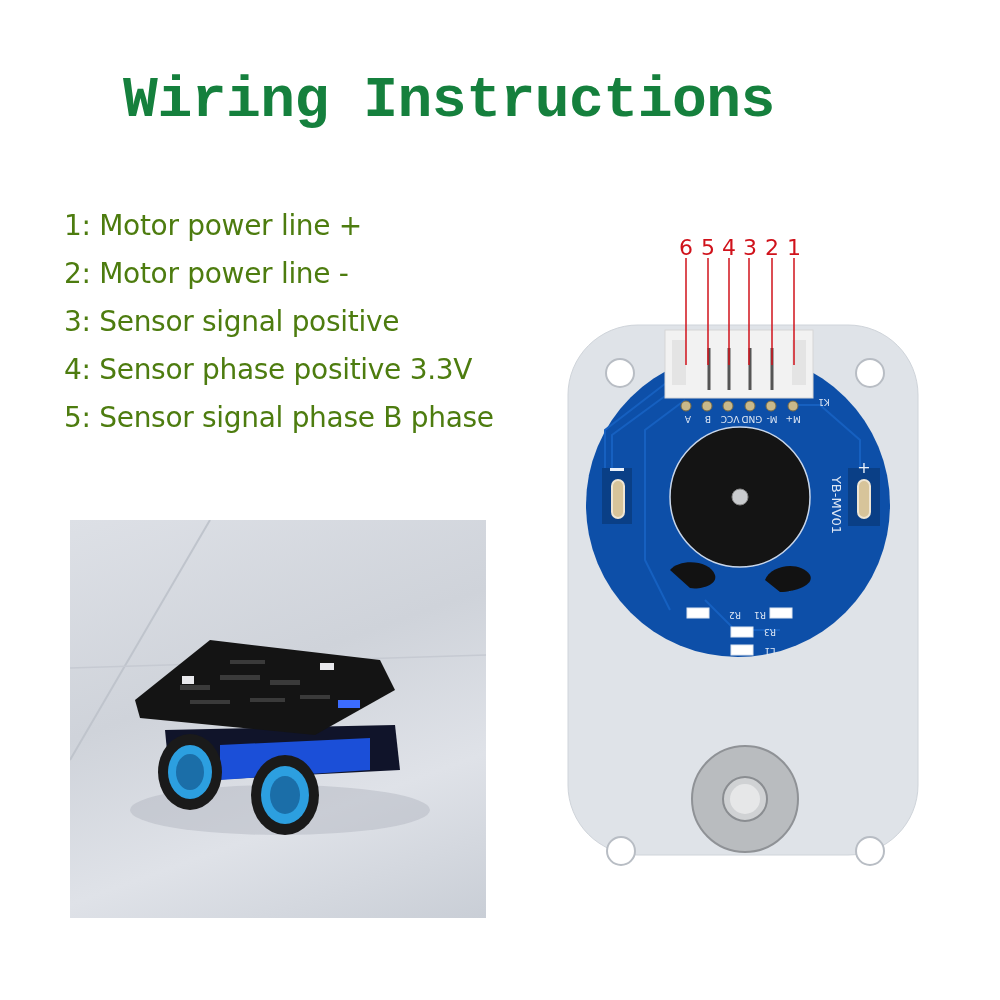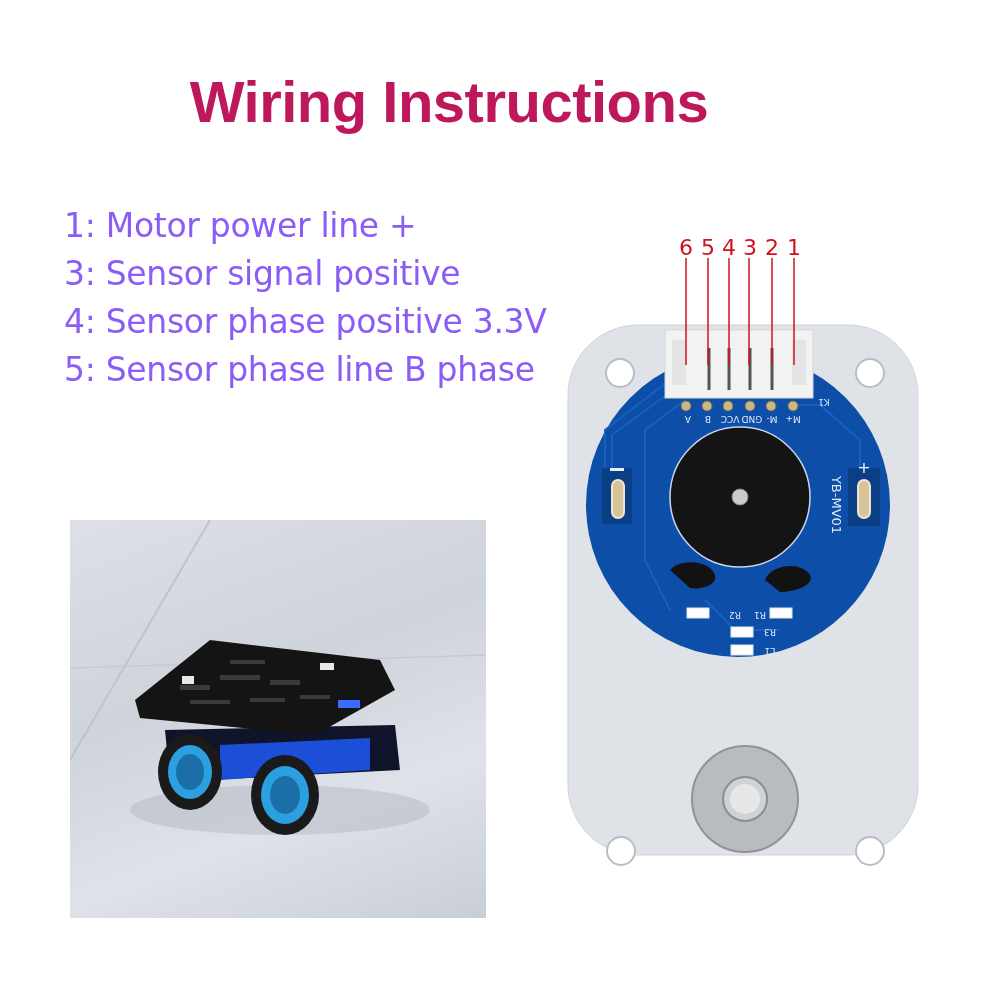--- a/index.html
+++ b/index.html
@@ -1,43 +1,44 @@
 <!DOCTYPE html>
 <html><head>
 <meta charset="utf-8">
 <style>
   html, body { margin:0; padding:0; }
   body { width:1000px; height:1000px; background:#ffffff; position:relative; overflow:hidden;
          font-family:"Liberation Sans", "DejaVu Sans", sans-serif; }
   .title { position:absolute; left:0; top:68px; width:898px; text-align:center;
-           font-family:Liberation Sans, sans-serif; font-weight:bold; font-size:58px;
-           color:#be185d; letter-spacing:-0.5px; }
+           font-family:Liberation Mono, monospace; font-weight:bold; font-size:58px;
+           color:#15803d; letter-spacing:-0.5px; }
   .pin-list { position:absolute; left:64px; top:204px; margin:0; padding:0; list-style:none; }
-  .pin-list li { font-family:"DejaVu Sans", sans-serif; font-size:33px; color:#8b5cf6;
+  .pin-list li { font-family:"DejaVu Sans", sans-serif; font-size:28px; color:#4d7c0f;
                  height:48px; line-height:44px; white-space:nowrap; letter-spacing:-0.3px; }
   
   .photo { position:absolute; left:70px; top:520px; width:416px; height:398px;
            background: linear-gradient(160deg,#dde0e6 0%,#cfd3da 40%,#dfe2e8 70%,#c9ced6 100%); overflow:hidden; }
   .photo svg { position:absolute; left:0; top:0; }
   
   .motor { position:absolute; left:560px; top:230px; width:370px; height:700px; }
   .motor svg { position:absolute; left:0; top:0; }
   .pin-num { position:absolute; top:235px; font-family:"DejaVu Sans", sans-serif; font-size:22px;
              color:#d0121b; width:20px; text-align:center; }
 </style>
 </head>
 <body>
 
 <div class="title">Wiring Instructions</div>
 
 <ul class="pin-list">
   <li>1: Motor power line +</li>
+  <li>2: Motor power line -</li>
   <li>3: Sensor signal positive</li>
   <li>4: Sensor phase positive 3.3V</li>
-  <li>5: Sensor phase line B phase</li>
+  <li>5: Sensor signal phase B phase</li>
 </ul>
 
 <div class="photo">
   <svg width="416" height="398" viewBox="0 0 416 398">
     <line x1="140" y1="0" x2="0" y2="240" stroke="#bfc4cc" stroke-width="2"></line>
     <line x1="0" y1="148" x2="416" y2="135" stroke="#c6cad2" stroke-width="1.5"></line>
     <ellipse cx="210" cy="290" rx="150" ry="25" fill="#b3b8c2" opacity="0.5"></ellipse>
 
     <path d="M95 210 L325 205 L330 250 L100 262 Z" fill="#10142a"></path>
     <path d="M150 225 L300 218 L300 250 L150 260 Z" fill="#1b4fd8"></path>

